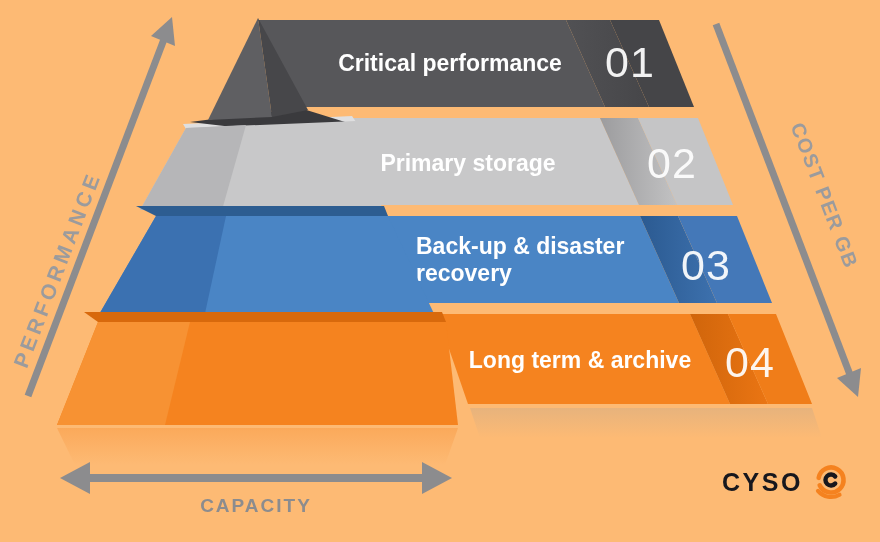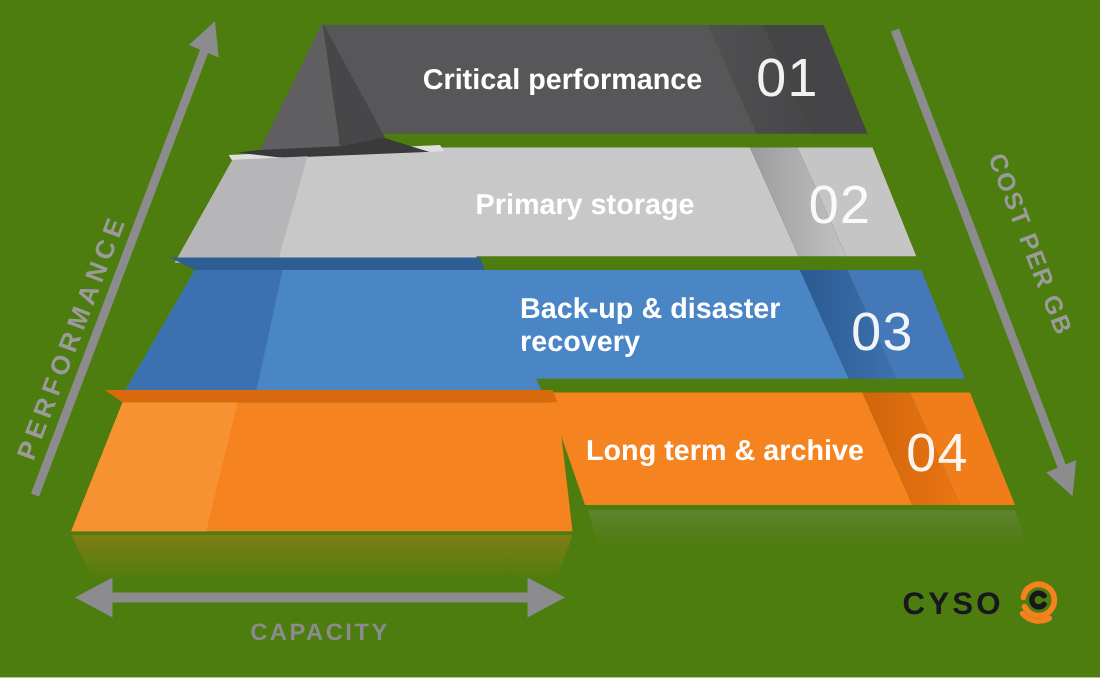--- a/index.html
+++ b/index.html
@@ -1,16 +1,16 @@
 <!DOCTYPE html>
 <html><head>
 <meta charset="utf-8">
 <style>
   html,body{margin:0;padding:0;background:#ffffff;}
-  .stage{position:relative;width:880px;height:542px;background:#4d7c0f;overflow:hidden;
+  .stage{position:relative;width:880px;height:542px;background:#fdba74;overflow:hidden;
          font-family:"Liberation Sans", sans-serif;}
   svg{display:block;}
   .band-label{font-family:"Liberation Sans", sans-serif;font-weight:bold;font-size:23px;fill:#ffffff;}
   .band-num{font-family:"Liberation Sans", sans-serif;font-size:43px;fill:#ffffff;opacity:.93;letter-spacing:1px;}
   .axis-label{font-family:"Liberation Sans", sans-serif;font-weight:bold;font-size:21px;fill:#9b9b9d;letter-spacing:4px;}
   .axis-label-sm{font-family:"Liberation Sans", sans-serif;font-weight:bold;font-size:20px;fill:#9b9b9d;letter-spacing:1.5px;}
   .capacity-label{font-family:"Liberation Sans", sans-serif;font-weight:bold;font-size:19px;fill:#8c8c8e;letter-spacing:2px;}
   .logo-text{font-family:"Liberation Sans", sans-serif;font-weight:bold;font-size:25px;fill:#17171d;letter-spacing:2.5px;}
 </style>
 </head>

